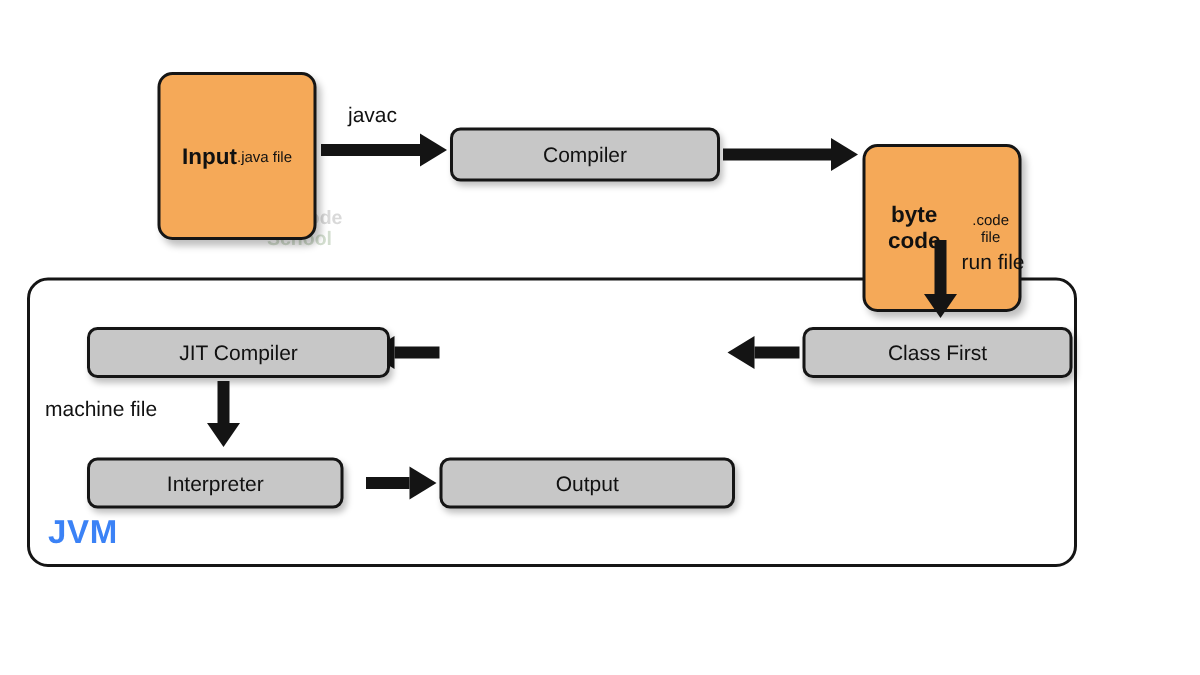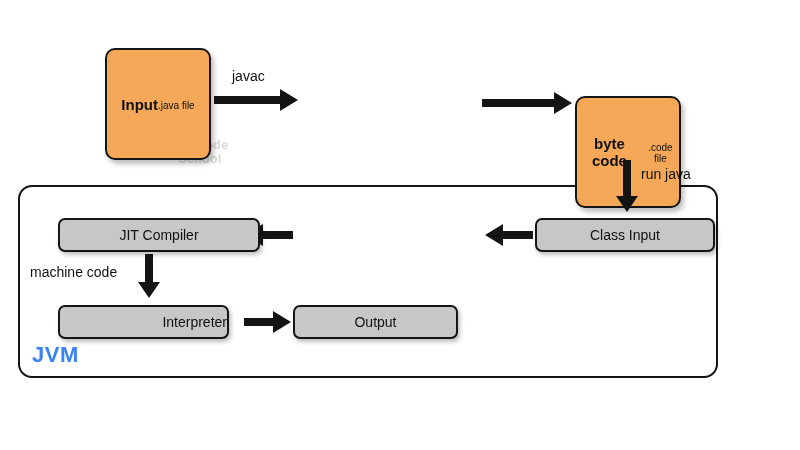--- a/index.html
+++ b/index.html
@@ -115,58 +115,61 @@
   <div class="node orange" style="left:105px; top:48px; width:106px; height:112px;">
     <div class="title">Input</div>
     <div class="subtitle">.java file</div>
   </div>
 
   <div class="flabel" style="left:220px; top:68px;margin-left:12px;">javac</div>
 
   <div class="shaft" style="left:214px; top:96px; width:66px; height:8px;"></div>
   <div class="head right" style="left:280px; top:89px;"></div>
 
+  <div class="node gray" style="left:300px; top:85px; width:180px; height:36px;">
+    <div>Compiler</div>
+  </div>
 
   <div class="shaft" style="left:482px; top:99px; width:72px; height:8px;"></div>
   <div class="head right" style="left:554px; top:92px;"></div>
 
   <div class="node orange" style="left:575px; top:48px; width:106px; height:112px;margin-top:48px;">
     <div class="title">byte code</div>
     <div class="subtitle">.code file</div>
   </div>
 
   <div class="shaft" style="left:623px; top:160px; width:8px; height:36px;"></div>
   <div class="head down" style="left:616px; top:196px;"></div>
 
-  <div class="flabel" style="left:641px; top:166px;">run java</div>
+  <div class="flabel" style="left:641px; top:166px;">run file</div>
 
   <div class="node gray" style="left:535px; top:218px; width:180px; height:34px;">
-    <div>Class Input</div>
+    <div>Class First</div>
   </div>
 
   <div class="head left" style="left:485px; top:224px;"></div>
   <div class="shaft" style="left:503px; top:231px; width:30px; height:8px;"></div>
 
 
   <div class="head left" style="left:245px; top:224px;"></div>
   <div class="shaft" style="left:263px; top:231px; width:30px; height:8px;"></div>
 
   <div class="node gray" style="left:58px; top:218px; width:202px; height:34px;">
     <div>JIT Compiler</div>
   </div>
 
   <div class="shaft" style="left:145px; top:254px; width:8px; height:28px;"></div>
   <div class="head down" style="left:138px; top:282px;"></div>
 
-  <div class="flabel" style="left:30px; top:264px;">machine code</div>
+  <div class="flabel" style="left:30px; top:264px;">machine file</div>
 
-  <div class="node gray" style="left:58px; top:305px; width:171px; height:34px;justify-content:flex-end;">
+  <div class="node gray" style="left:58px; top:305px; width:171px; height:34px;">
     <div>Interpreter</div>
   </div>
 
   <div class="shaft" style="left:244px; top:318px; width:29px; height:8px;"></div>
   <div class="head right" style="left:273px; top:311px;"></div>
 
-  <div class="node gray" style="left:293px; top:305px; width:165px; height:34px;">
+  <div class="node gray" style="left:293px; top:305px; width:197px; height:34px;">
     <div>Output</div>
   </div>
 
 </div>
 
 </body></html>

